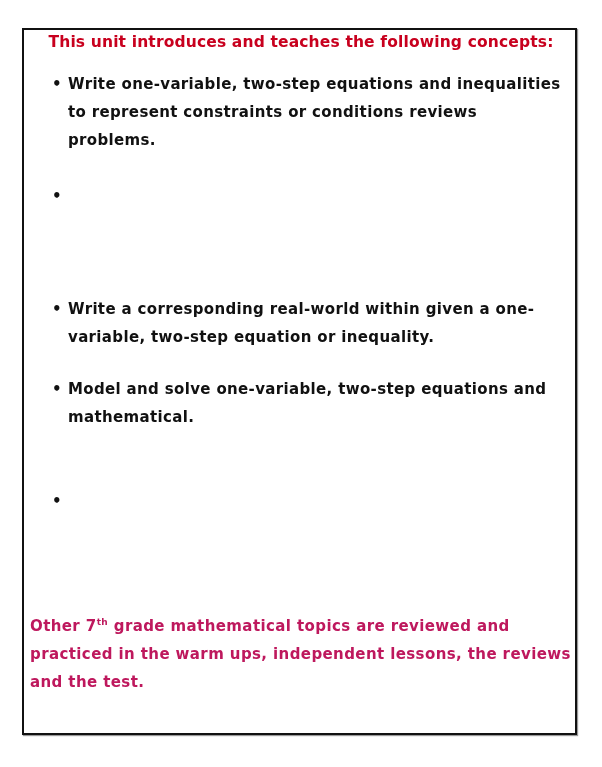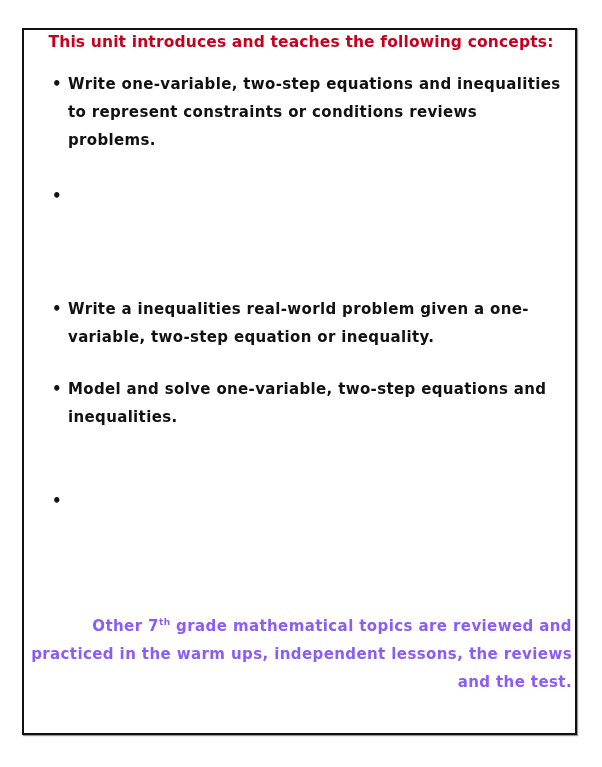--- a/index.html
+++ b/index.html
@@ -5,22 +5,22 @@
   html, body { margin: 0; padding: 0; background: #ffffff; }
   body { width: 602px; height: 767px; position: relative; overflow: hidden;
          font-family: "DejaVu Sans", sans-serif; }
   .frame { position: absolute; left: 22px; top: 28px; width: 551px; height: 703px;
            border: 2px solid #111111; box-shadow: 1px 1px 1px #999; background: #fff; }
   .heading { position: absolute; left: 0; top: 33px; width: 602px; text-align: center;
              color: #c8001e; font-weight: bold; font-size: 15.5px; letter-spacing: 0.15px; }
   .item { position: absolute; left: 68px; width: 500px; color: #111111; font-weight: bold;
           font-size: 15px; line-height: 28.2px; letter-spacing: 0.35px; }
   .bullet { position: absolute; left: -16px; top: 0; font-size: 15px; line-height: 28.2px; }
-  .closing { position: absolute; left: 30px; width: 542px; top: 612px; text-align: right;
-             color: #8b5cf6; font-weight: bold; font-size: 15px; line-height: 28.2px;
+  .closing { position: absolute; left: 30px; width: 542px; top: 612px; text-align: left;
+             color: #be185d; font-weight: bold; font-size: 15px; line-height: 28.2px;
              letter-spacing: 0.4px; }
   .closing sup { font-size: 9px; line-height: 0; vertical-align: 6px; }
 </style>
 </head>
 <body>
 
 <div class="frame"></div>
 
 <div class="heading">This unit introduces and teaches the following concepts:</div>
 
@@ -28,25 +28,25 @@
   <span class="bullet">•</span>
   <span>Write one-variable, two-step equations and inequalities to represent constraints or conditions reviews problems.</span>
 </div>
 
 <div class="item" style="top:182px;">
   <span class="bullet">•</span>
 </div>
 
 <div class="item" style="top:295px;">
   <span class="bullet">•</span>
-  <span>Write a inequalities real-world problem given a one-variable, two-step equation or inequality.</span>
+  <span>Write a corresponding real-world within given a one-variable, two-step equation or inequality.</span>
 </div>
 
 <div class="item" style="top:375px; width:500px;">
   <span class="bullet">•</span>
-  <span>Model and solve one-variable, two-step equations and inequalities.</span>
+  <span>Model and solve one-variable, two-step equations and mathematical.</span>
 </div>
 
 <div class="item" style="top:487px;">
   <span class="bullet">•</span>
 </div>
 
 <div class="closing"><span>Other 7</span><sup>th</sup><span> grade mathematical topics are reviewed and practiced in the warm ups, independent lessons, the reviews and the test.</span></div>
 
 </body></html>

